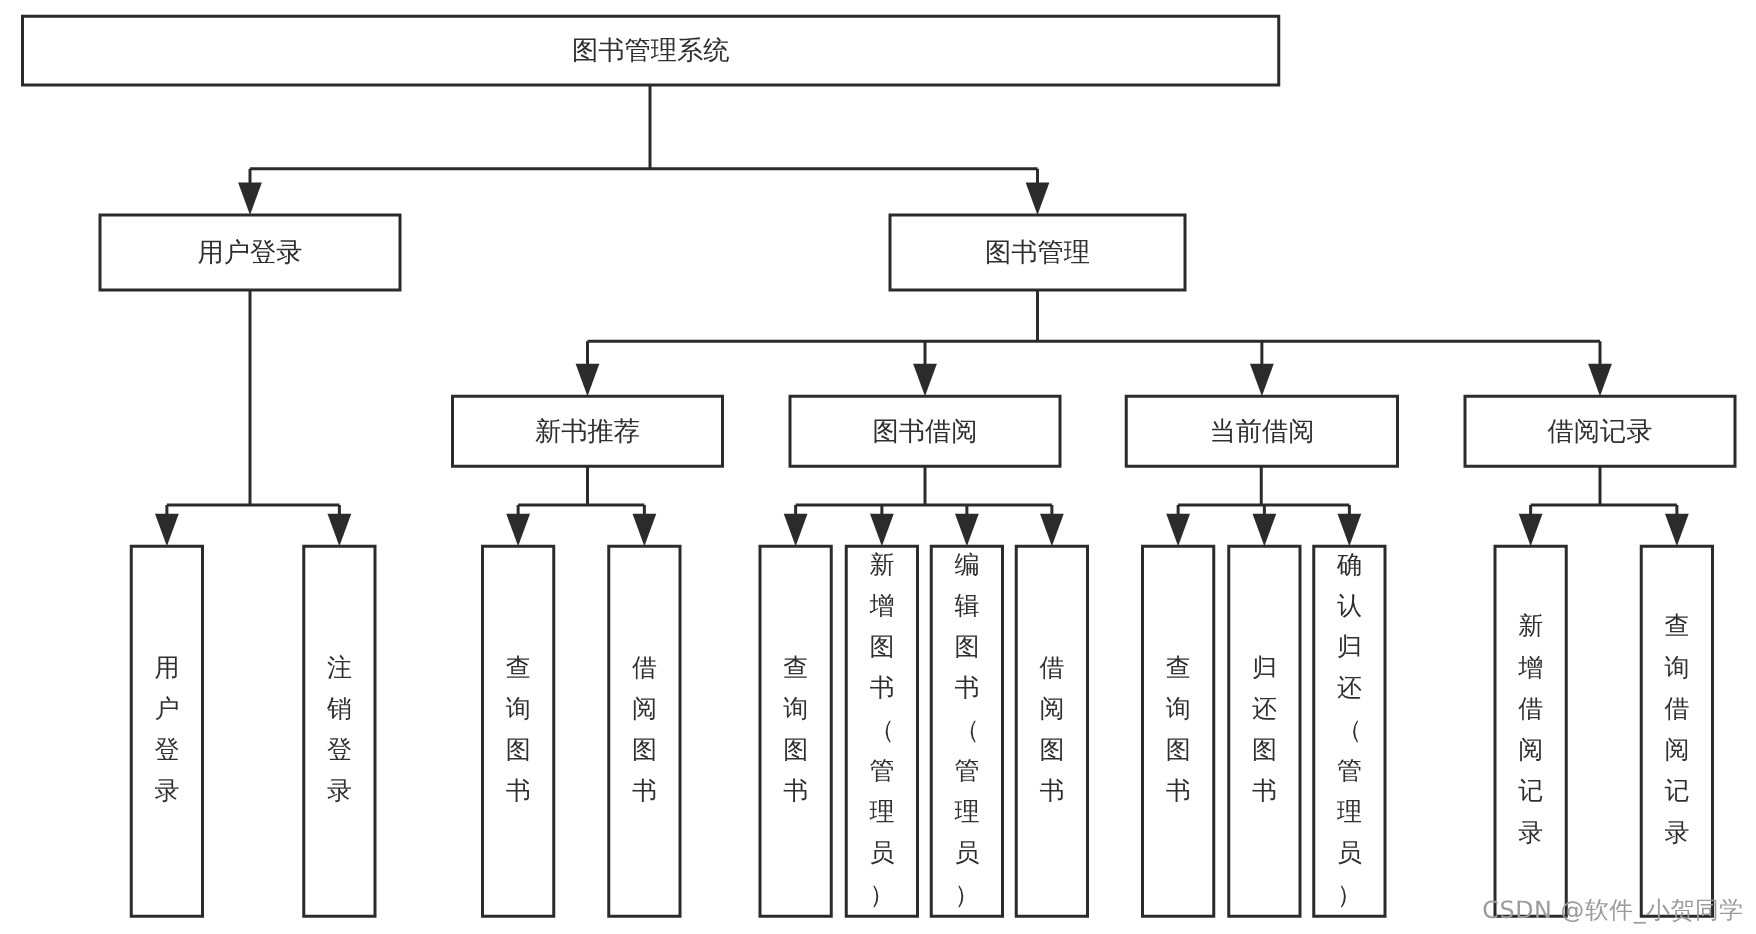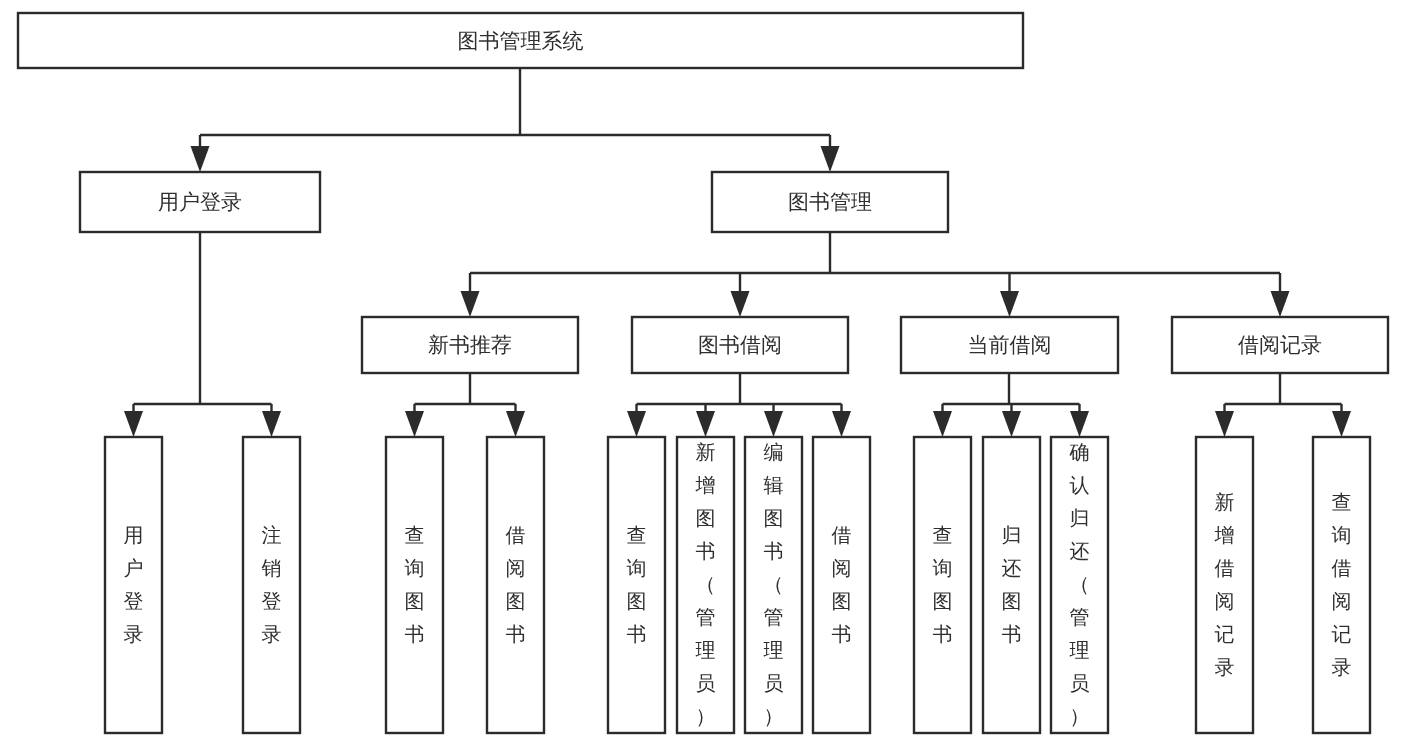--- a/index.html
+++ b/index.html
@@ -215,13 +215,14 @@
         <g>
           <rect class="node-box" x="1196" y="437" width="57" height="296"></rect>
           <text class="node-label vertical-label" x="1224.5" y="502.5"><tspan x="1224.5" dy="0">新</tspan><tspan x="1224.5" dy="33">增</tspan><tspan x="1224.5" dy="33">借</tspan><tspan x="1224.5" dy="33">阅</tspan><tspan x="1224.5" dy="33">记</tspan><tspan x="1224.5" dy="33">录</tspan></text>
         </g>
         <g>
           <rect class="node-box" x="1313" y="437" width="57" height="296"></rect>
           <text class="node-label vertical-label" x="1341.5" y="502.5"><tspan x="1341.5" dy="0">查</tspan><tspan x="1341.5" dy="33">询</tspan><tspan x="1341.5" dy="33">借</tspan><tspan x="1341.5" dy="33">阅</tspan><tspan x="1341.5" dy="33">记</tspan><tspan x="1341.5" dy="33">录</tspan></text>
         </g>
       </g>
   </svg>
+  <div class="watermark">CSDN @软件_小贺同学</div>
 </div>
 
 </body></html>

